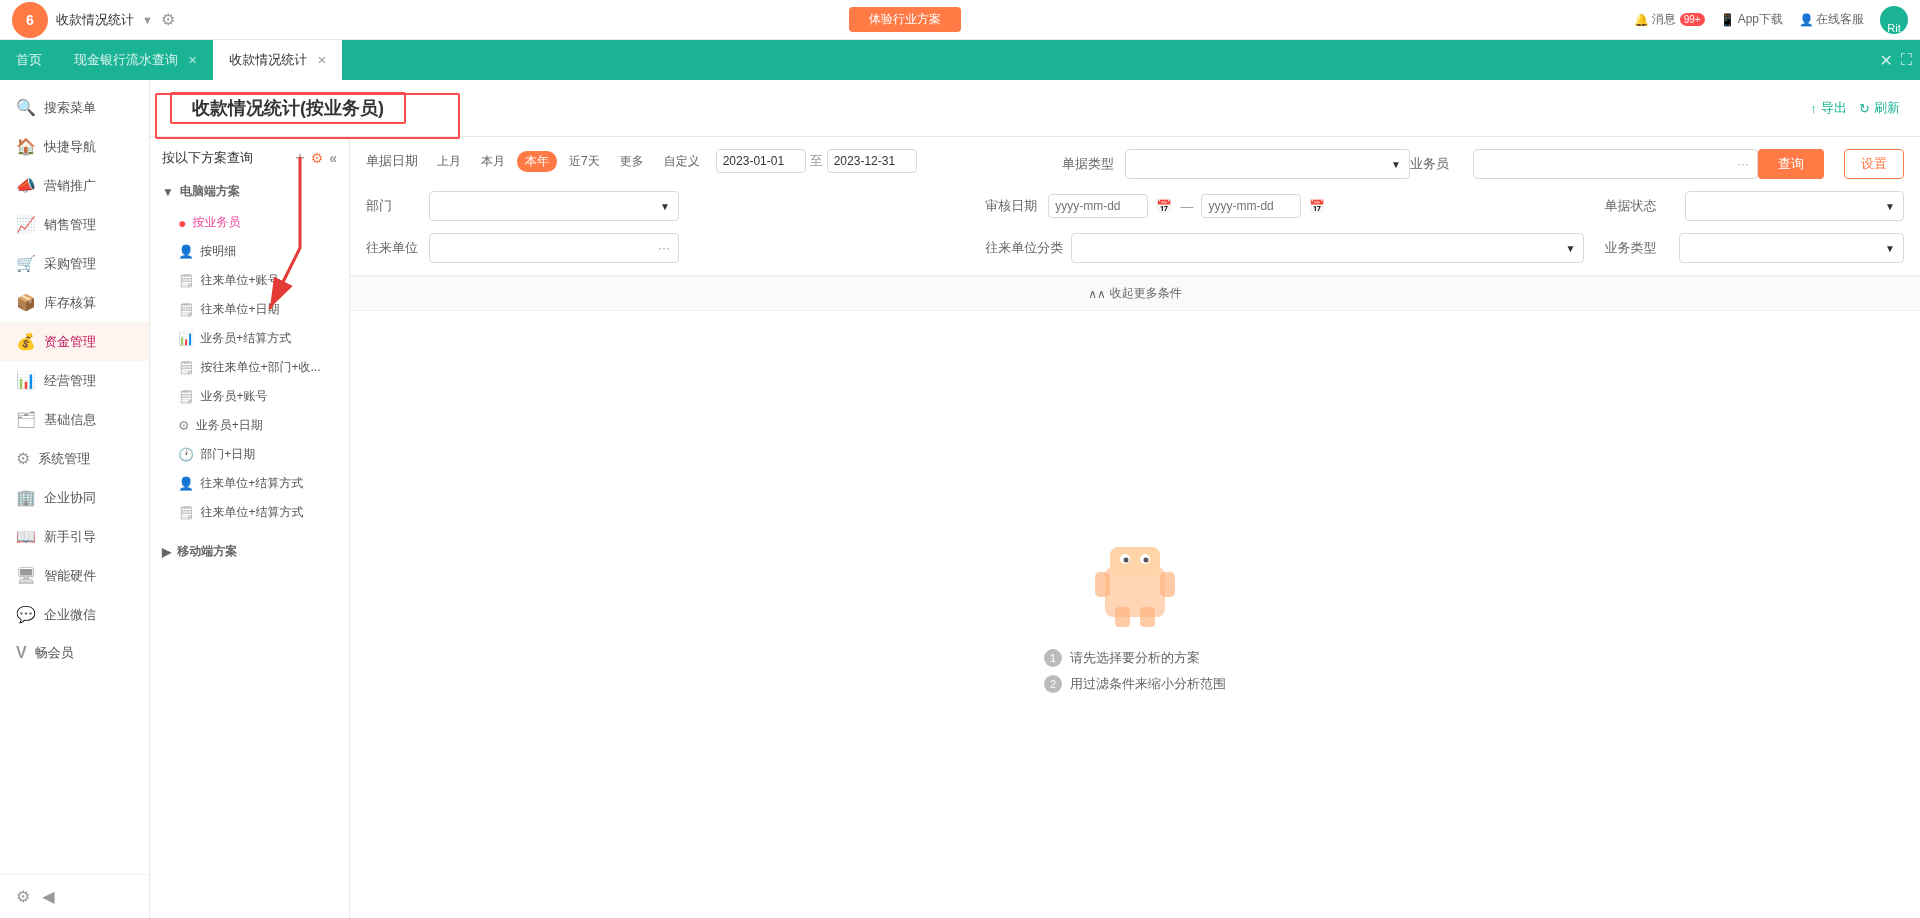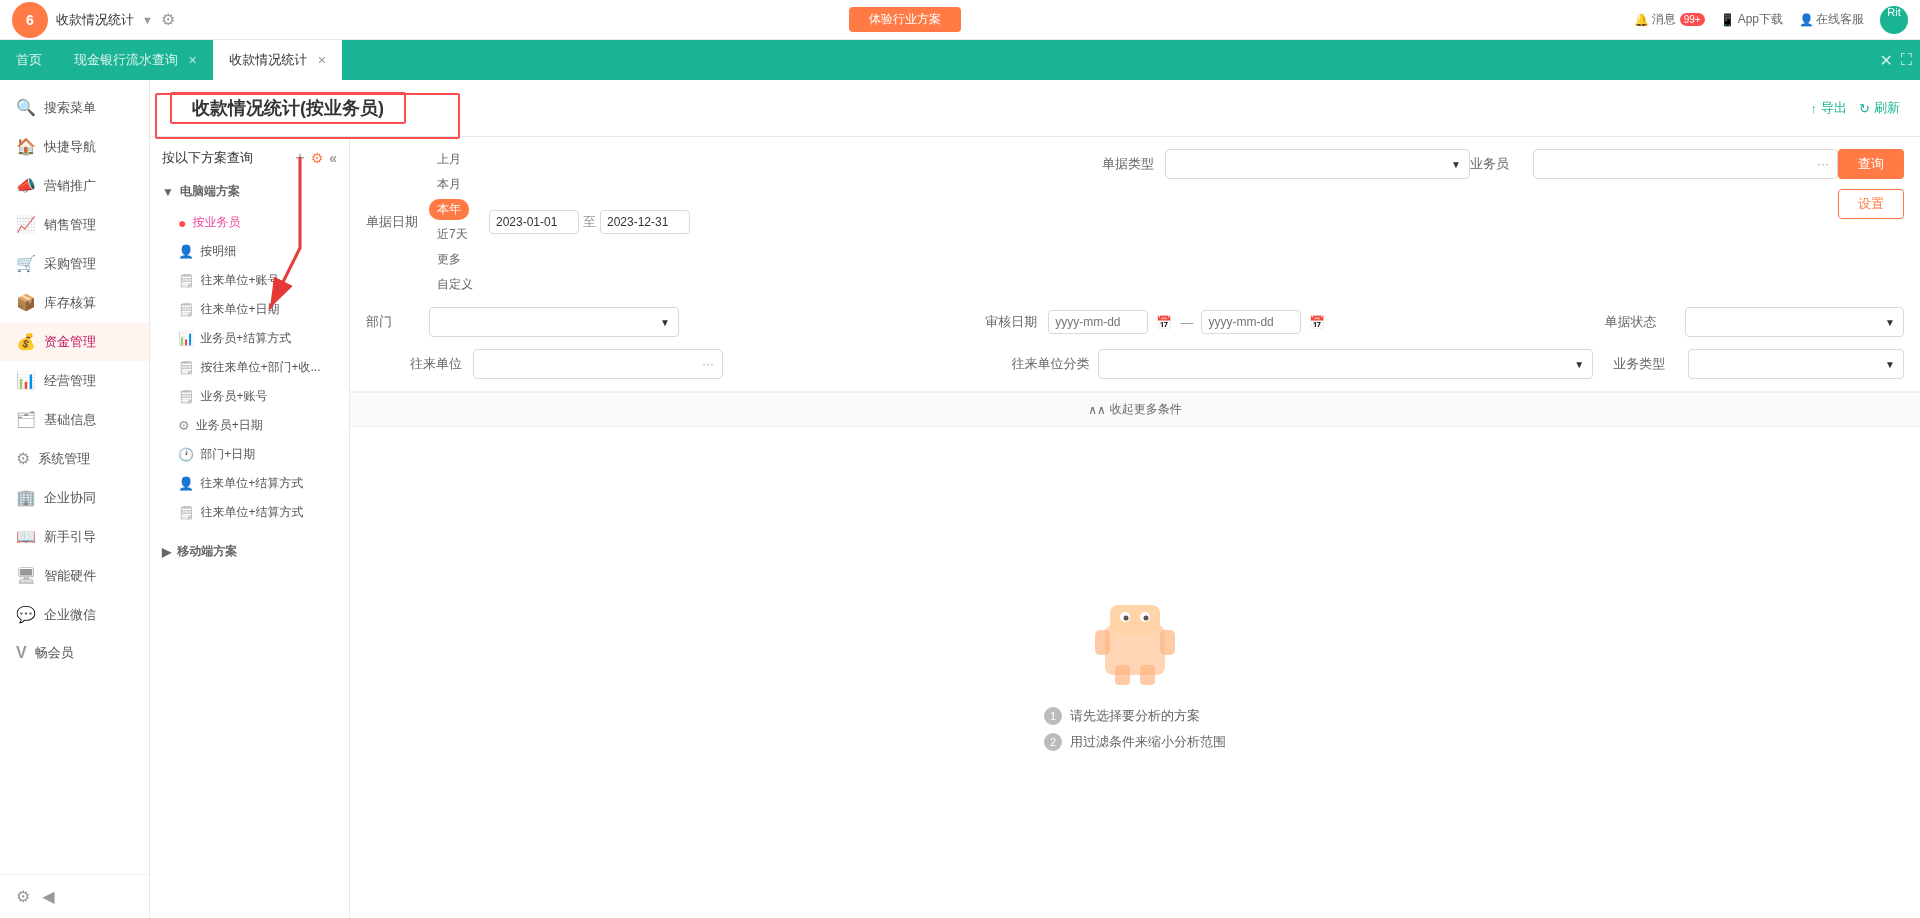--- a/index.html
+++ b/index.html
@@ -207,24 +207,23 @@
     }
 
     
     .filter-area {
       background: #fff;
       padding: 12px 16px;
       border-bottom: 1px solid #f0f0f0;
     }
     .date-tabs {
       display: flex;
-      align-items: flex-start;
+      align-items: center;
       gap: 4px;
       flex-wrap: wrap;
-      flex-direction: column;
     }
     .date-tab {
       padding: 2px 8px;
       border-radius: 2px;
       cursor: pointer;
       font-size: 12px;
       color: #666;
     }
     .date-tab.active {
       background: #ff7a45;
@@ -345,22 +344,22 @@
       color: #333;
       display: flex;
       align-items: center;
       justify-content: space-between;
       cursor: pointer;
       background: #fff;
       height: 30px;
     }
     .filter-buttons {
       display: flex;
-      flex-direction: column;
-      gap: 10px;
+      flex-direction: row;
+      gap: 20px;
       flex-shrink: 0;
     }
   </style>
 </head>
 <body>
 
 <div class="top-bar">
   <div class="top-bar-left">
     <span style="width:36px;height:36px;background:#ff7a45;border-radius:50%;display:flex;align-items:center;justify-content:center;color:#fff;font-weight:bold;font-size:14px;">6</span>
     <span style="font-size:13px;color:#333;">收款情况统计</span>
@@ -377,21 +376,21 @@
       <span class="notification-badge">99+</span>
     </div>
     <div style="display:flex;align-items:center;gap:2px;cursor:pointer;">
       <span>📱</span>
       <span>App下载</span>
     </div>
     <div style="display:flex;align-items:center;gap:2px;cursor:pointer;">
       <span>👤</span>
       <span>在线客服</span>
     </div>
-    <div style="width:28px;height:28px;background:#1ab394;border-radius:50%;display:flex;align-items:flex-start;justify-content:center;color:#fff;font-size:11px;cursor:pointer;">
+    <div style="width:28px;height:28px;background:#1ab394;border-radius:50%;display:flex;align-items:flex-end;justify-content:center;color:#fff;font-size:11px;cursor:pointer;">
       <span>Rit</span>
     </div>
   </div>
 </div>
 
 <div class="tab-bar">
   <div class="tab-home">
     <span>首页</span>
   </div>
   <div class="tab-item">
@@ -623,21 +622,21 @@
             <div style="display:flex;align-items:center;gap:26px;flex:1;">
               <span class="filter-grid-label">单据状态</span>
               <div class="filter-full-select" style="flex:1;">
                 <span></span>
                 <span class="chevron-icon">▼</span>
               </div>
             </div>
           </div>
 
           <div style="display:flex;align-items:center;gap:20px;">
-            <div style="display:flex;align-items:center;gap:8px;flex:2;margin-left:44px;">
+            <div style="display:flex;align-items:center;gap:8px;flex:2;">
               <span class="filter-grid-label">往来单位</span>
               <div class="filter-full-select" style="flex:1;max-width:250px;">
                 <span></span>
                 <span style="color:#999;">···</span>
               </div>
             </div>
             <div style="display:flex;align-items:center;gap:8px;flex:2;">
               <span class="filter-grid-label">往来单位分类</span>
               <div class="filter-full-select" style="flex:1;">
                 <span></span>

